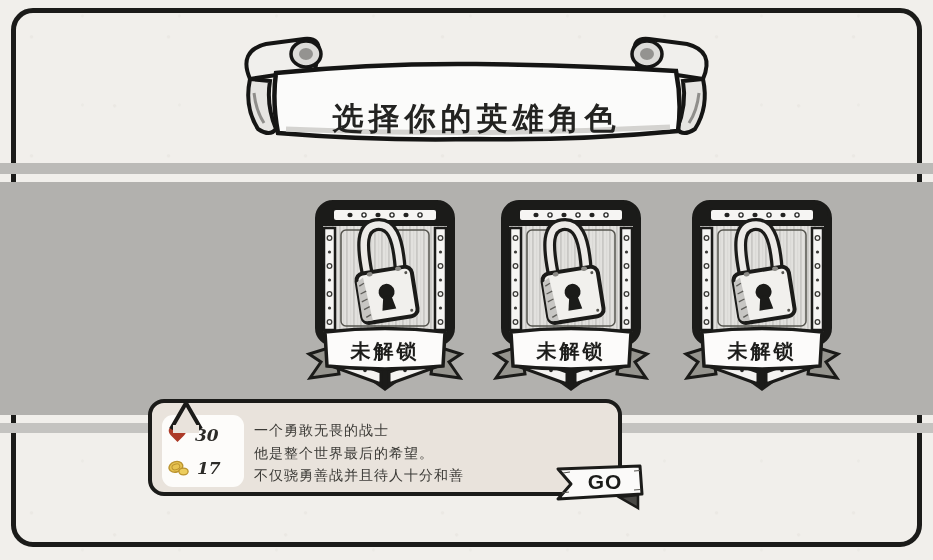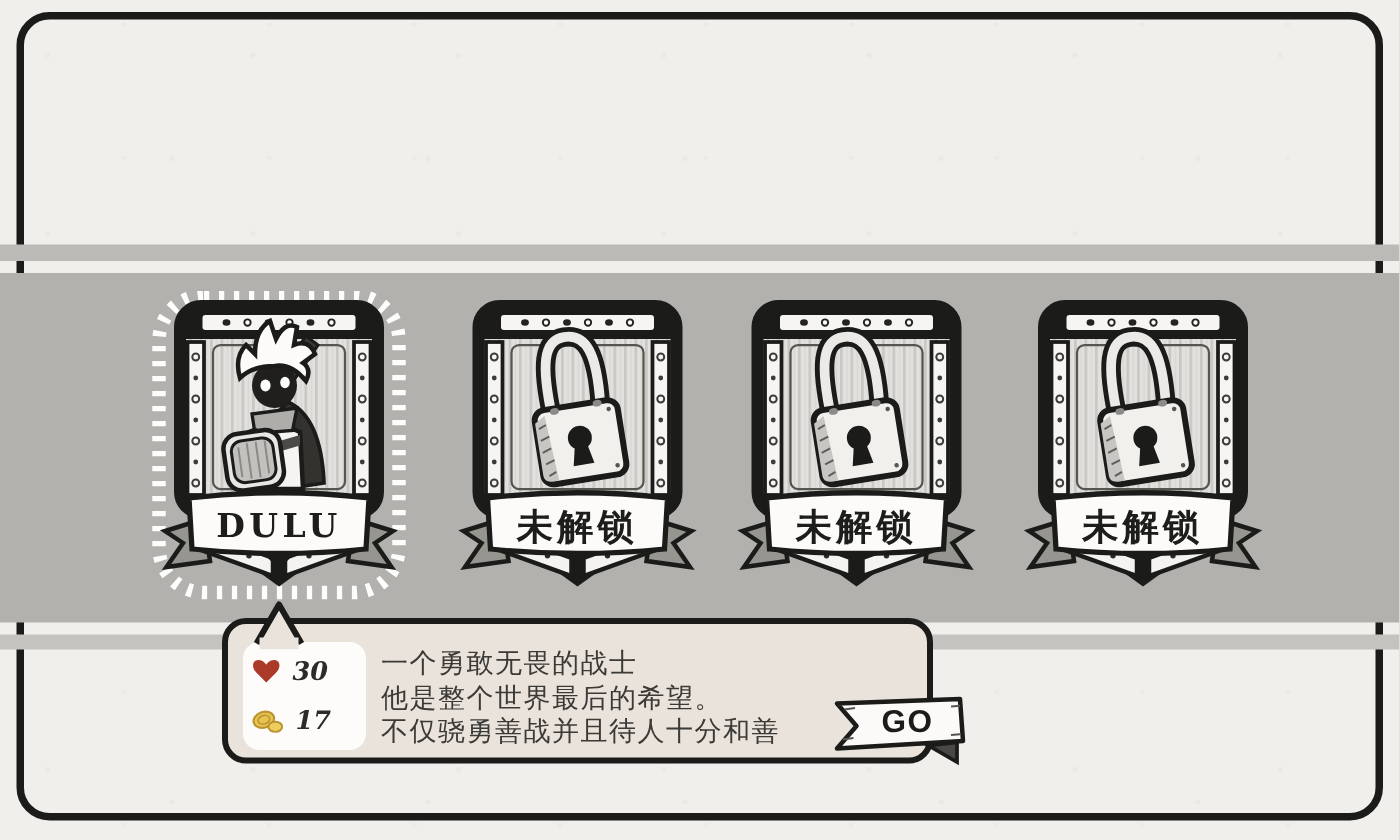--- a/index.html
+++ b/index.html
@@ -32,41 +32,41 @@
   }
 
   
   .card{position:absolute;top:194px;width:176px;height:212px;z-index:2;cursor:pointer;}
   .card svg.card-svg{position:absolute;left:0;top:0;width:176px;height:212px;}
   .card-label{
     position:absolute;left:26px;top:142px;width:124px;height:30px;line-height:30px;
     text-align:center;font-weight:bold;color:#1d1d1b;
   }
   .label-latin{font-family:"DejaVu Serif", serif;font-size:22px;letter-spacing:3px;}
-  .label-cjk{font-family:"DejaVu Serif", serif;font-size:24px;letter-spacing:3px;}
+  .label-cjk{font-family:"DejaVu Serif", serif;font-size:20px;letter-spacing:3px;}
 
   
   .info-panel{
-    position:absolute;left:148px;top:412px;width:474px;height:97px;z-index:3;
+    position:absolute;left:148px;top:399px;width:474px;height:97px;z-index:3;
     background:#e9e3dc;border:4px solid #1b1b19;border-radius:16px;box-sizing:border-box;
   }
   .tooltip-pointer{position:absolute;left:168px;top:399px;z-index:4;}
   .stats-box{
     position:absolute;left:10px;top:12px;width:70px;height:66px;
     background:#fdfcfa;border-radius:11px;
     display:flex;flex-direction:column;justify-content:space-around;padding:3px 6px;
   }
   .stat-row{display:flex;align-items:center;gap:8px;}
   .stat-value{
     font-family:"DejaVu Serif", serif;font-style:italic;font-weight:bold;
     font-size:17px;color:#2c2b28;
   }
   .description{
     position:absolute;left:102px;top:16px;width:330px;
-    font-family:"DejaVu Serif", serif;font-size:18px;line-height:22.5px;
+    font-family:"DejaVu Serif", serif;font-size:14px;line-height:22.5px;
     color:#3b3a36;letter-spacing:1px;white-space:nowrap;
   }
   .description div{height:22.5px;}
 
   
   .go-button{position:absolute;left:555px;top:464px;width:90px;height:48px;z-index:5;cursor:pointer;}
   .go-button svg{position:absolute;left:0;top:0;}
   .go-label{
     position:absolute;left:20px;top:3px;width:60px;height:30px;line-height:30px;text-align:center;
     font-size:21px;font-weight:bold;color:#1b1b19;letter-spacing:1px;
@@ -175,31 +175,43 @@
         </g>
       </g>
     </defs>
   </svg>
 
   <div class="screen-border"></div>
   <div class="strip strip-top"></div>
   <div class="band-main"></div>
   <div class="strip strip-bottom"></div>
 
-
-  <div class="card" style="left:98px">
-    <svg class="card-svg" viewBox="0 0 176 212">
-      <use href="#sel-ring"></use>
-      <use href="#card-frame"></use>
-      <use href="#hero-art"></use>
-      <use href="#ribbon"></use>
-      <path d="M77,174 L99,174 L88,186 Z" fill="#1b1b19"></path>
-    </svg>
-    <div class="card-label label-latin">DULU</div>
-  </div>
+  <div class="title-banner">
+    <svg viewBox="0 0 525 118" width="525" height="118">
+
+      <path d="M36,46 Q30,74 44,96 Q56,104 62,96 Q52,72 56,48 Z" fill="#e6e5e2" stroke="#151514" stroke-width="4"></path>
+      <path d="M40,60 q2,18 10,30" stroke="#8f8e8b" stroke-width="3" fill="none"></path>
+      <path d="M36,46 Q24,18 52,11 L90,6 Q108,4 104,22 L100,42 Q80,36 62,42 Z" fill="#f0efec" stroke="#151514" stroke-width="4"></path>
+      <ellipse cx="92" cy="21" rx="15" ry="13" fill="#dddcd9" stroke="#151514" stroke-width="3.5"></ellipse>
+      <ellipse cx="92" cy="21" rx="7" ry="6" fill="#949390"></ellipse>
+
+      <g transform="matrix(-1 0 0 1 525 0)">
+        <path d="M36,46 Q30,74 44,96 Q56,104 62,96 Q52,72 56,48 Z" fill="#e6e5e2" stroke="#151514" stroke-width="4"></path>
+        <path d="M40,60 q2,18 10,30" stroke="#8f8e8b" stroke-width="3" fill="none"></path>
+        <path d="M36,46 Q24,18 52,11 L90,6 Q108,4 104,22 L100,42 Q80,36 62,42 Z" fill="#f0efec" stroke="#151514" stroke-width="4"></path>
+        <ellipse cx="92" cy="21" rx="15" ry="13" fill="#dddcd9" stroke="#151514" stroke-width="3.5"></ellipse>
+        <ellipse cx="92" cy="21" rx="7" ry="6" fill="#949390"></ellipse>
+      </g>
+
+      <path d="M62,40 Q160,30 262,31 Q370,32 462,38 Q468,68 464,98 Q360,108 262,106 Q160,108 64,100 Q58,68 62,40 Z" fill="#fbfbfa" stroke="#151514" stroke-width="4.5"></path>
+      <path d="M72,96 Q262,104 456,94" stroke="#d4d3d0" stroke-width="5" fill="none"></path>
+    </svg>
+    <div class="title-text">选择你的英雄角色</div>
+  </div>
+
 
   <div class="card" style="left:297px">
     <svg class="card-svg" viewBox="0 0 176 212">
       <use href="#card-frame"></use>
       <use href="#lock-art"></use>
       <use href="#ribbon"></use>
     </svg>
     <div class="card-label label-cjk">未解锁</div>
   </div>
 

